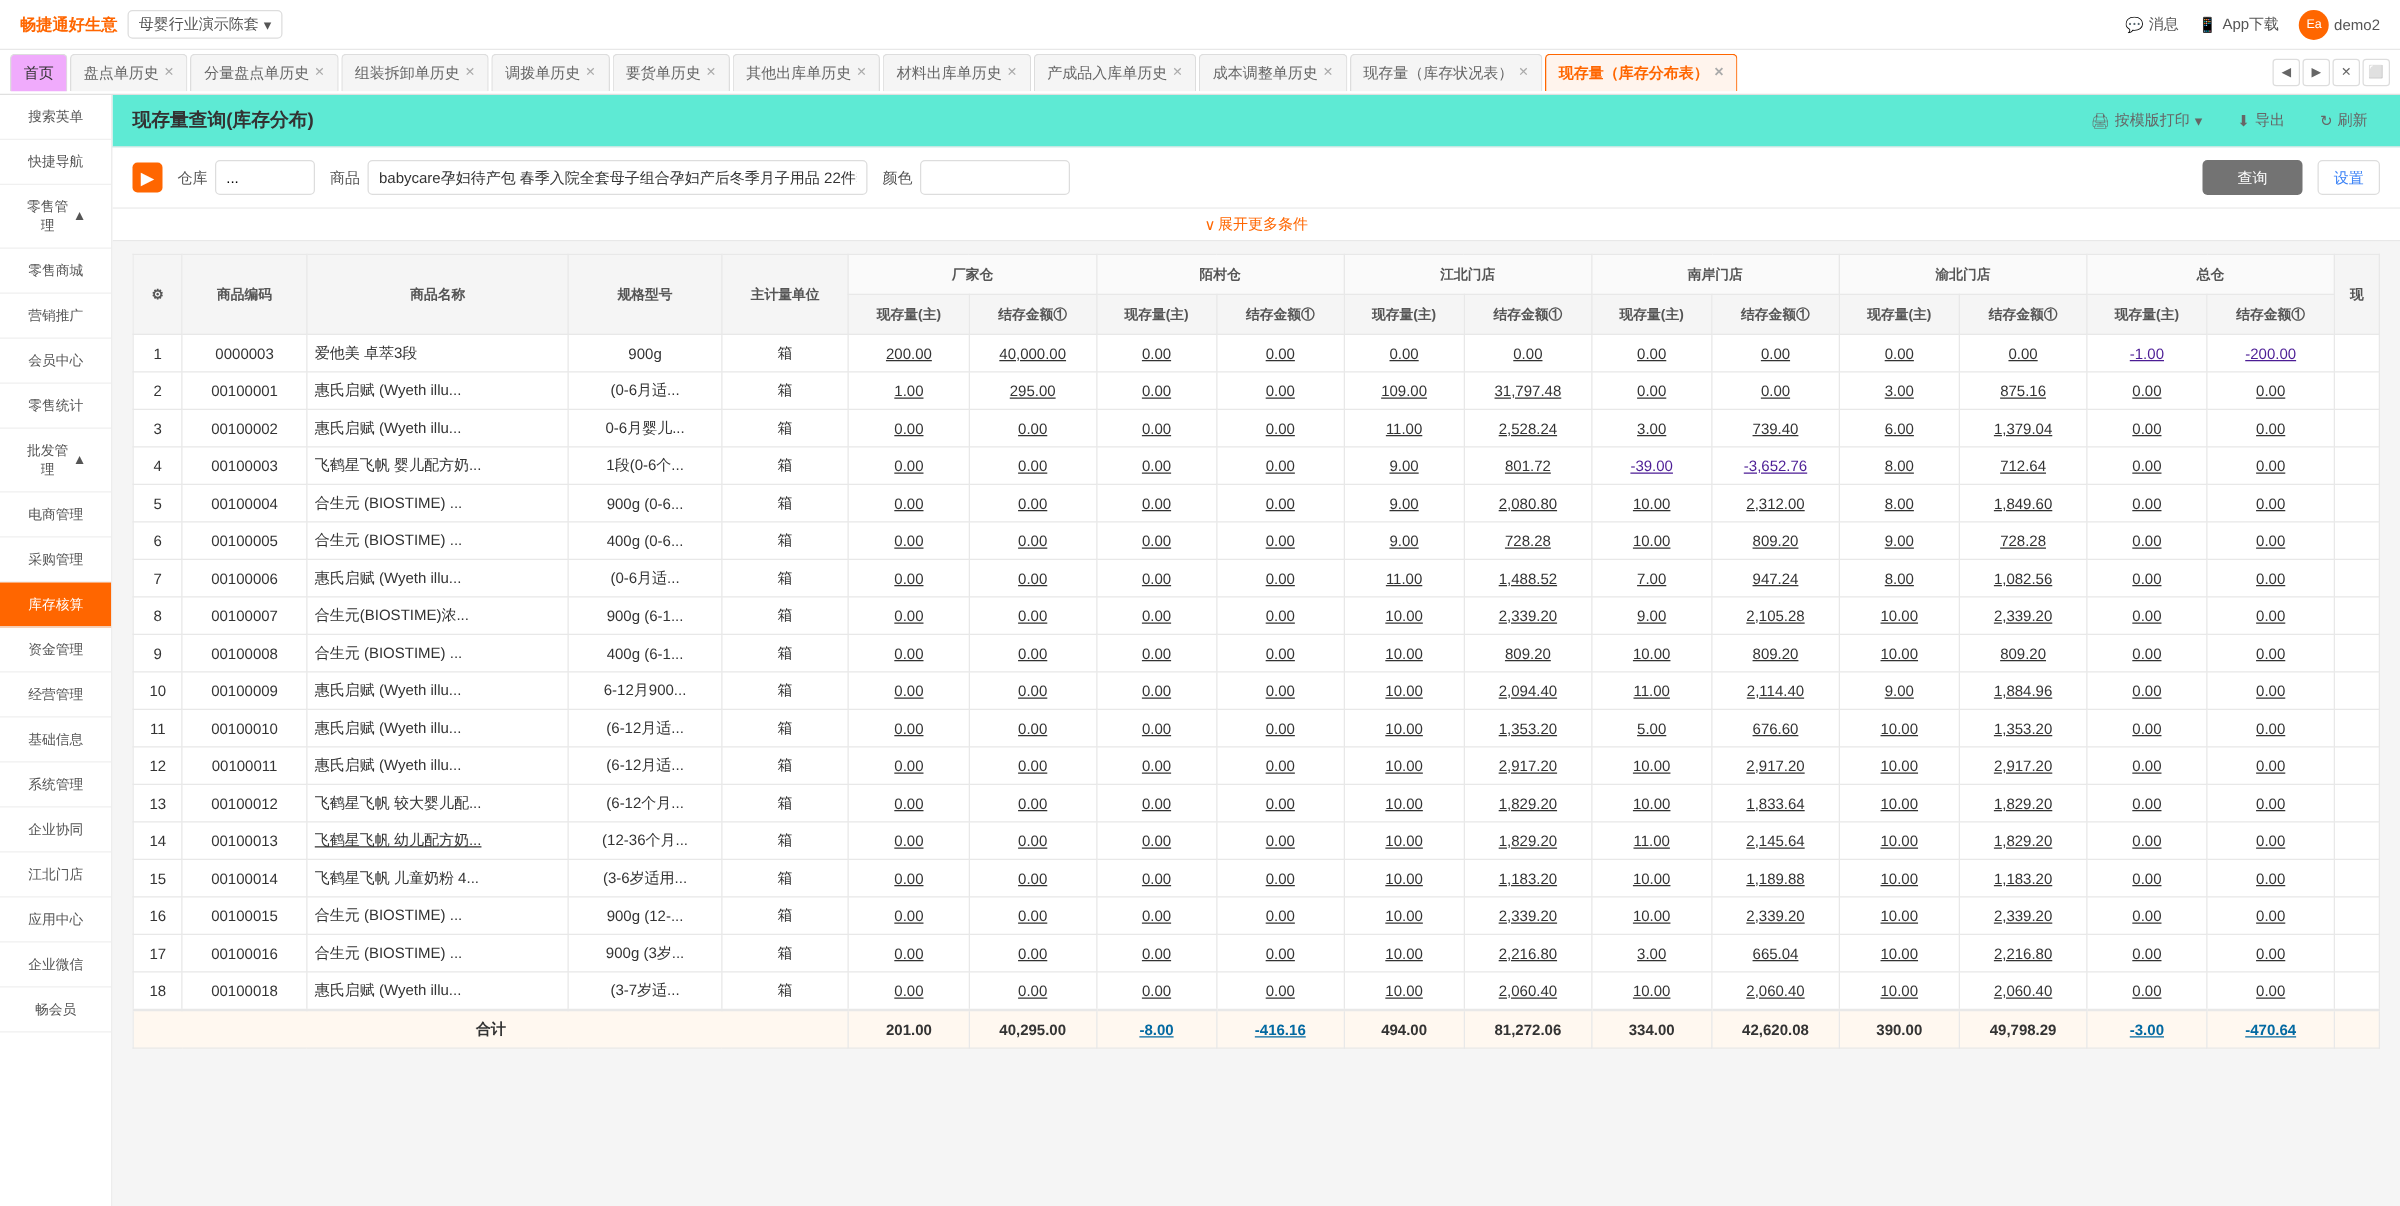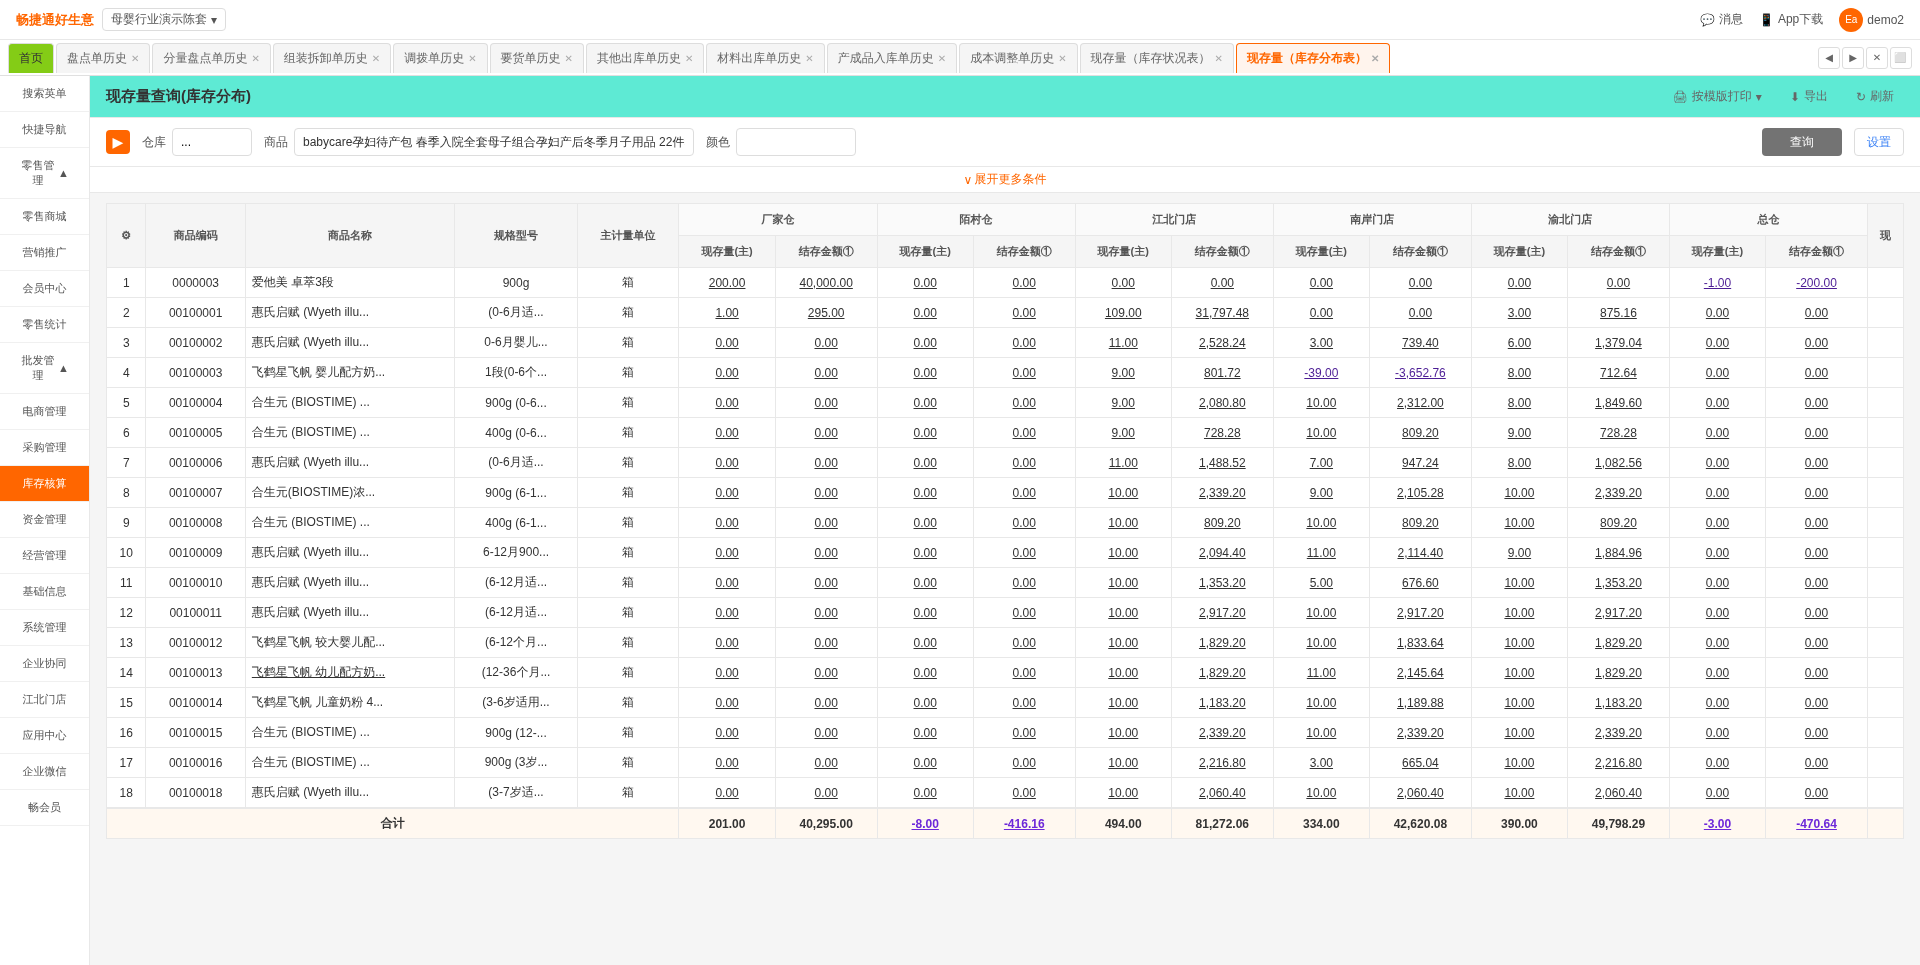--- a/index.html
+++ b/index.html
@@ -13,21 +13,21 @@
     .store-selector { display: flex; align-items: center; gap: 4px; font-size: 12px; color: #555; border: 1px solid #ddd; border-radius: 4px; padding: 2px 8px; cursor: pointer; }
     .topbar-right { display: flex; align-items: center; gap: 16px; font-size: 12px; color: #555; }
     .topbar-right-item { display: flex; align-items: center; gap: 4px; cursor: pointer; }
     .avatar { width: 24px; height: 24px; border-radius: 50%; background: #ff6600; display: flex; align-items: center; justify-content: center; color: #fff; font-size: 10px; }
 
     
     .tabbar { height: 36px; background: #fff; display: flex; align-items: center; padding: 0 8px; border-bottom: 1px solid #e0e0e0; overflow: hidden; gap: 2px; }
     .tab { display: flex; align-items: center; gap: 4px; padding: 4px 10px; border-radius: 4px 4px 0 0; font-size: 12px; cursor: pointer; white-space: nowrap; border: 1px solid #ddd; border-bottom: none; background: #f5f5f5; color: #666; height: 30px; }
     .tab.active { background: #fff4ed; color: #ff6600; border-color: #ff6600; border-bottom-color: #fff4ed; font-weight: bold; }
     .tab .close-x { color: #aaa; font-size: 10px; cursor: pointer; }
-    .tab.home { background: #84cc16; color: #333; }
+    .tab.home { background: #f0abfc; color: #333; }
     .tab-nav { display: flex; align-items: center; gap: 2px; margin-left: auto; }
     .tab-nav-btn { width: 22px; height: 22px; border: 1px solid #ddd; background: #fff; cursor: pointer; display: flex; align-items: center; justify-content: center; font-size: 10px; color: #666; border-radius: 3px; }
 
     
     .main-layout { display: flex; height: calc(965px - 40px - 36px); }
 
     
     .sidebar { width: 90px; background: #fff; border-right: 1px solid #e8e8e8; display: flex; flex-direction: column; overflow-y: auto; }
     .sidebar-item { padding: 10px 20px; text-align: center; cursor: pointer; font-size: 11px; color: #555; border-bottom: 1px solid #f0f0f0; }
     .sidebar-item.active { background: #ff6600; color: #fff; }
@@ -56,21 +56,21 @@
     
     .table-container { flex: 1; overflow: auto; padding: 10px 16px; }
     table { width: 100%; border-collapse: collapse; background: #fff; font-size: 12px; }
     thead tr { background: #f5f5f5; }
     th { padding: 8px 6px; text-align: center; border: 1px solid #e8e8e8; font-weight: 600; color: #555; white-space: nowrap; font-size: 11px; }
     th.group-header { background: #fafafa; }
     td { padding: 6px 6px; text-align: center; border: 1px solid #e8e8e8; color: #333; white-space: nowrap; }
     .num-cell { text-decoration: underline; cursor: pointer; color: #333; }
     .red-num { color: #4c1d95; text-decoration: underline; cursor: pointer; }
     .total-row td { background: #fff8f0; font-weight: bold; border-top: 2px solid #e8e8e8; }
-    .total-row .red-num { color: #6d28d9; }
+    .total-row .red-num { color: #0369a1; }
     .gear-icon { cursor: pointer; }
 
     
     ::-webkit-scrollbar { width: 6px; height: 6px; }
     ::-webkit-scrollbar-track { background: #f0f0f0; }
     ::-webkit-scrollbar-thumb { background: #ccc; border-radius: 3px; }
   </style>
 </head>
 <body>
 

